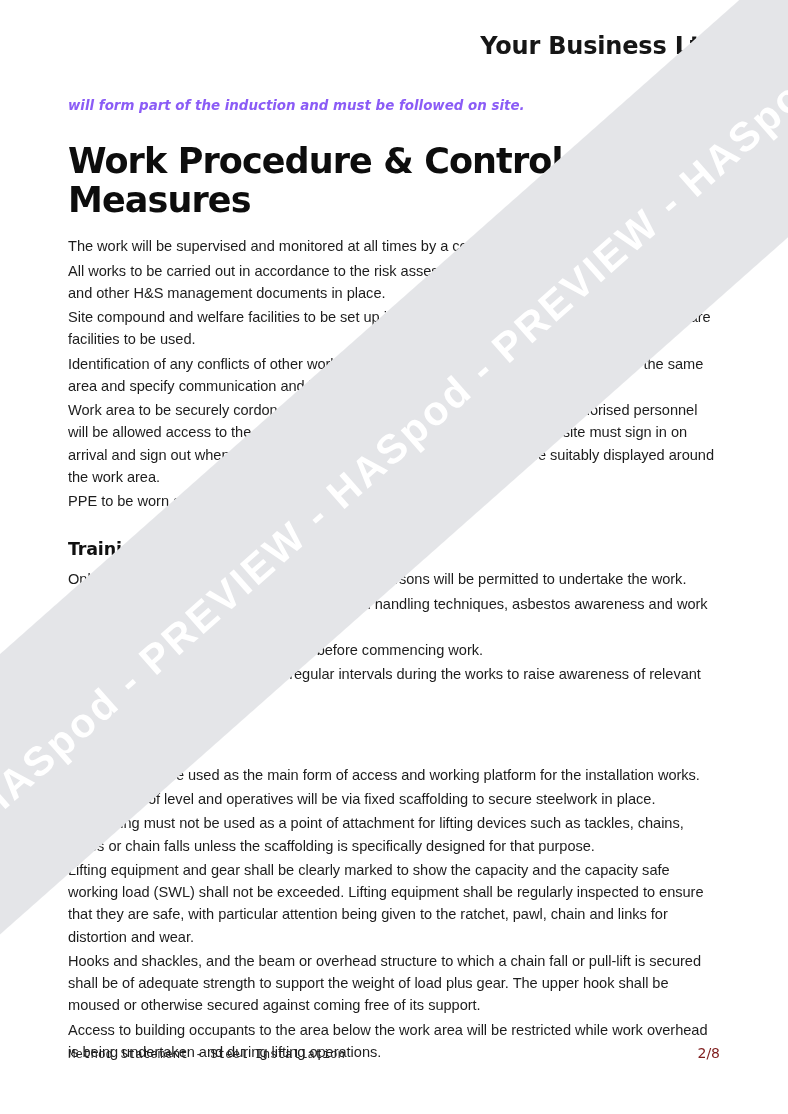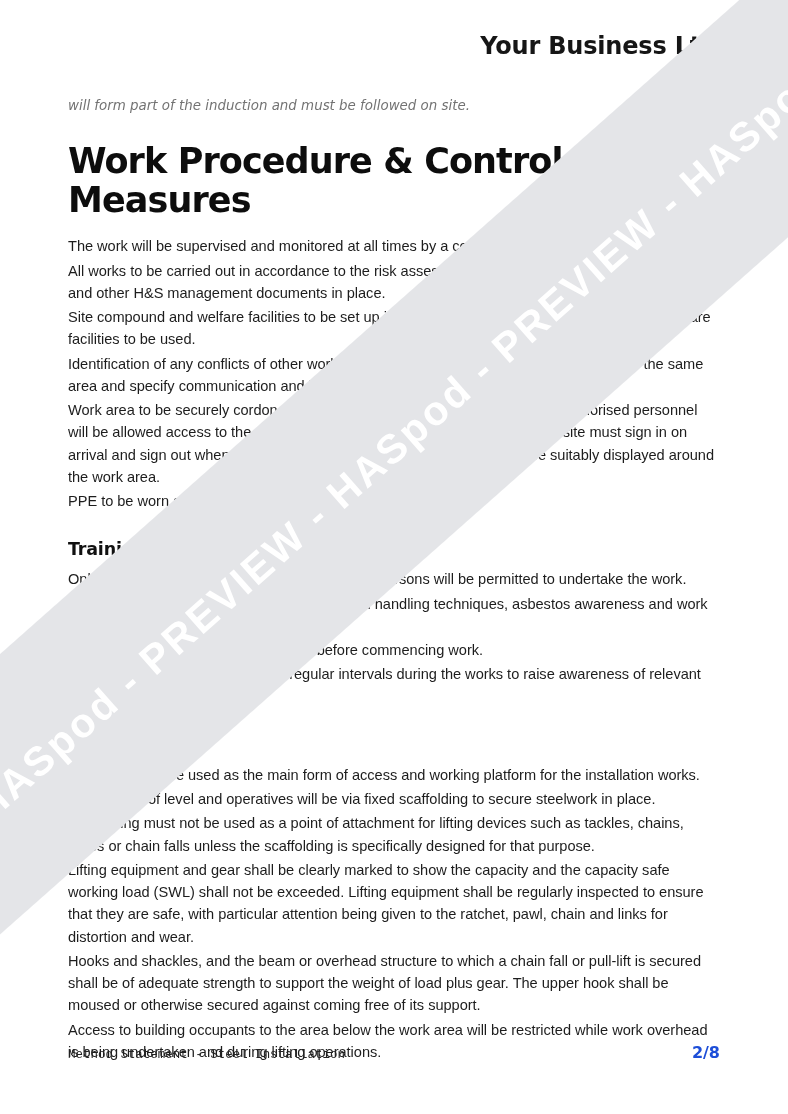--- a/index.html
+++ b/index.html
@@ -87,23 +87,24 @@
     left: 68px;
     top: 96px;
     width: 648px;
     z-index: 2;
   }
 
   .lead-in {
     font-family: "DejaVu Sans", sans-serif;
     font-style: italic;
     font-size: 13.4px;
-    color: #737373;
+    color: #8b5cf6;
     line-height: 1.5;
     margin: 0 0 26px 0;
+    font-weight: bold;
   }
 
   .doc-title {
     font-family: "DejaVu Sans", sans-serif;
     font-weight: 700;
     font-size: 35px;
     line-height: 1.12;
     letter-spacing: -0.9px;
     color: #0d0d0d;
     margin: 0 0 15px 0;
@@ -139,23 +140,23 @@
     z-index: 2;
   }
   .footer-title {
     font-family: Liberation Mono, monospace;
     font-size: 12.4px;
     color: #232323;
     letter-spacing: 0.05px;
   }
   .footer-page {
     font-family: "DejaVu Sans", sans-serif;
-    font-weight: 700;
-    font-size: 16px;
-    color: #1d4ed8;
+    font-weight: 400;
+    font-size: 14px;
+    color: #7f1d1d;
   }
 </style>
 </head>
 <body>
 
 <div class="page">
 
   <div class="header">
     <div class="company-name">Your Business Ltd</div>
   </div>

